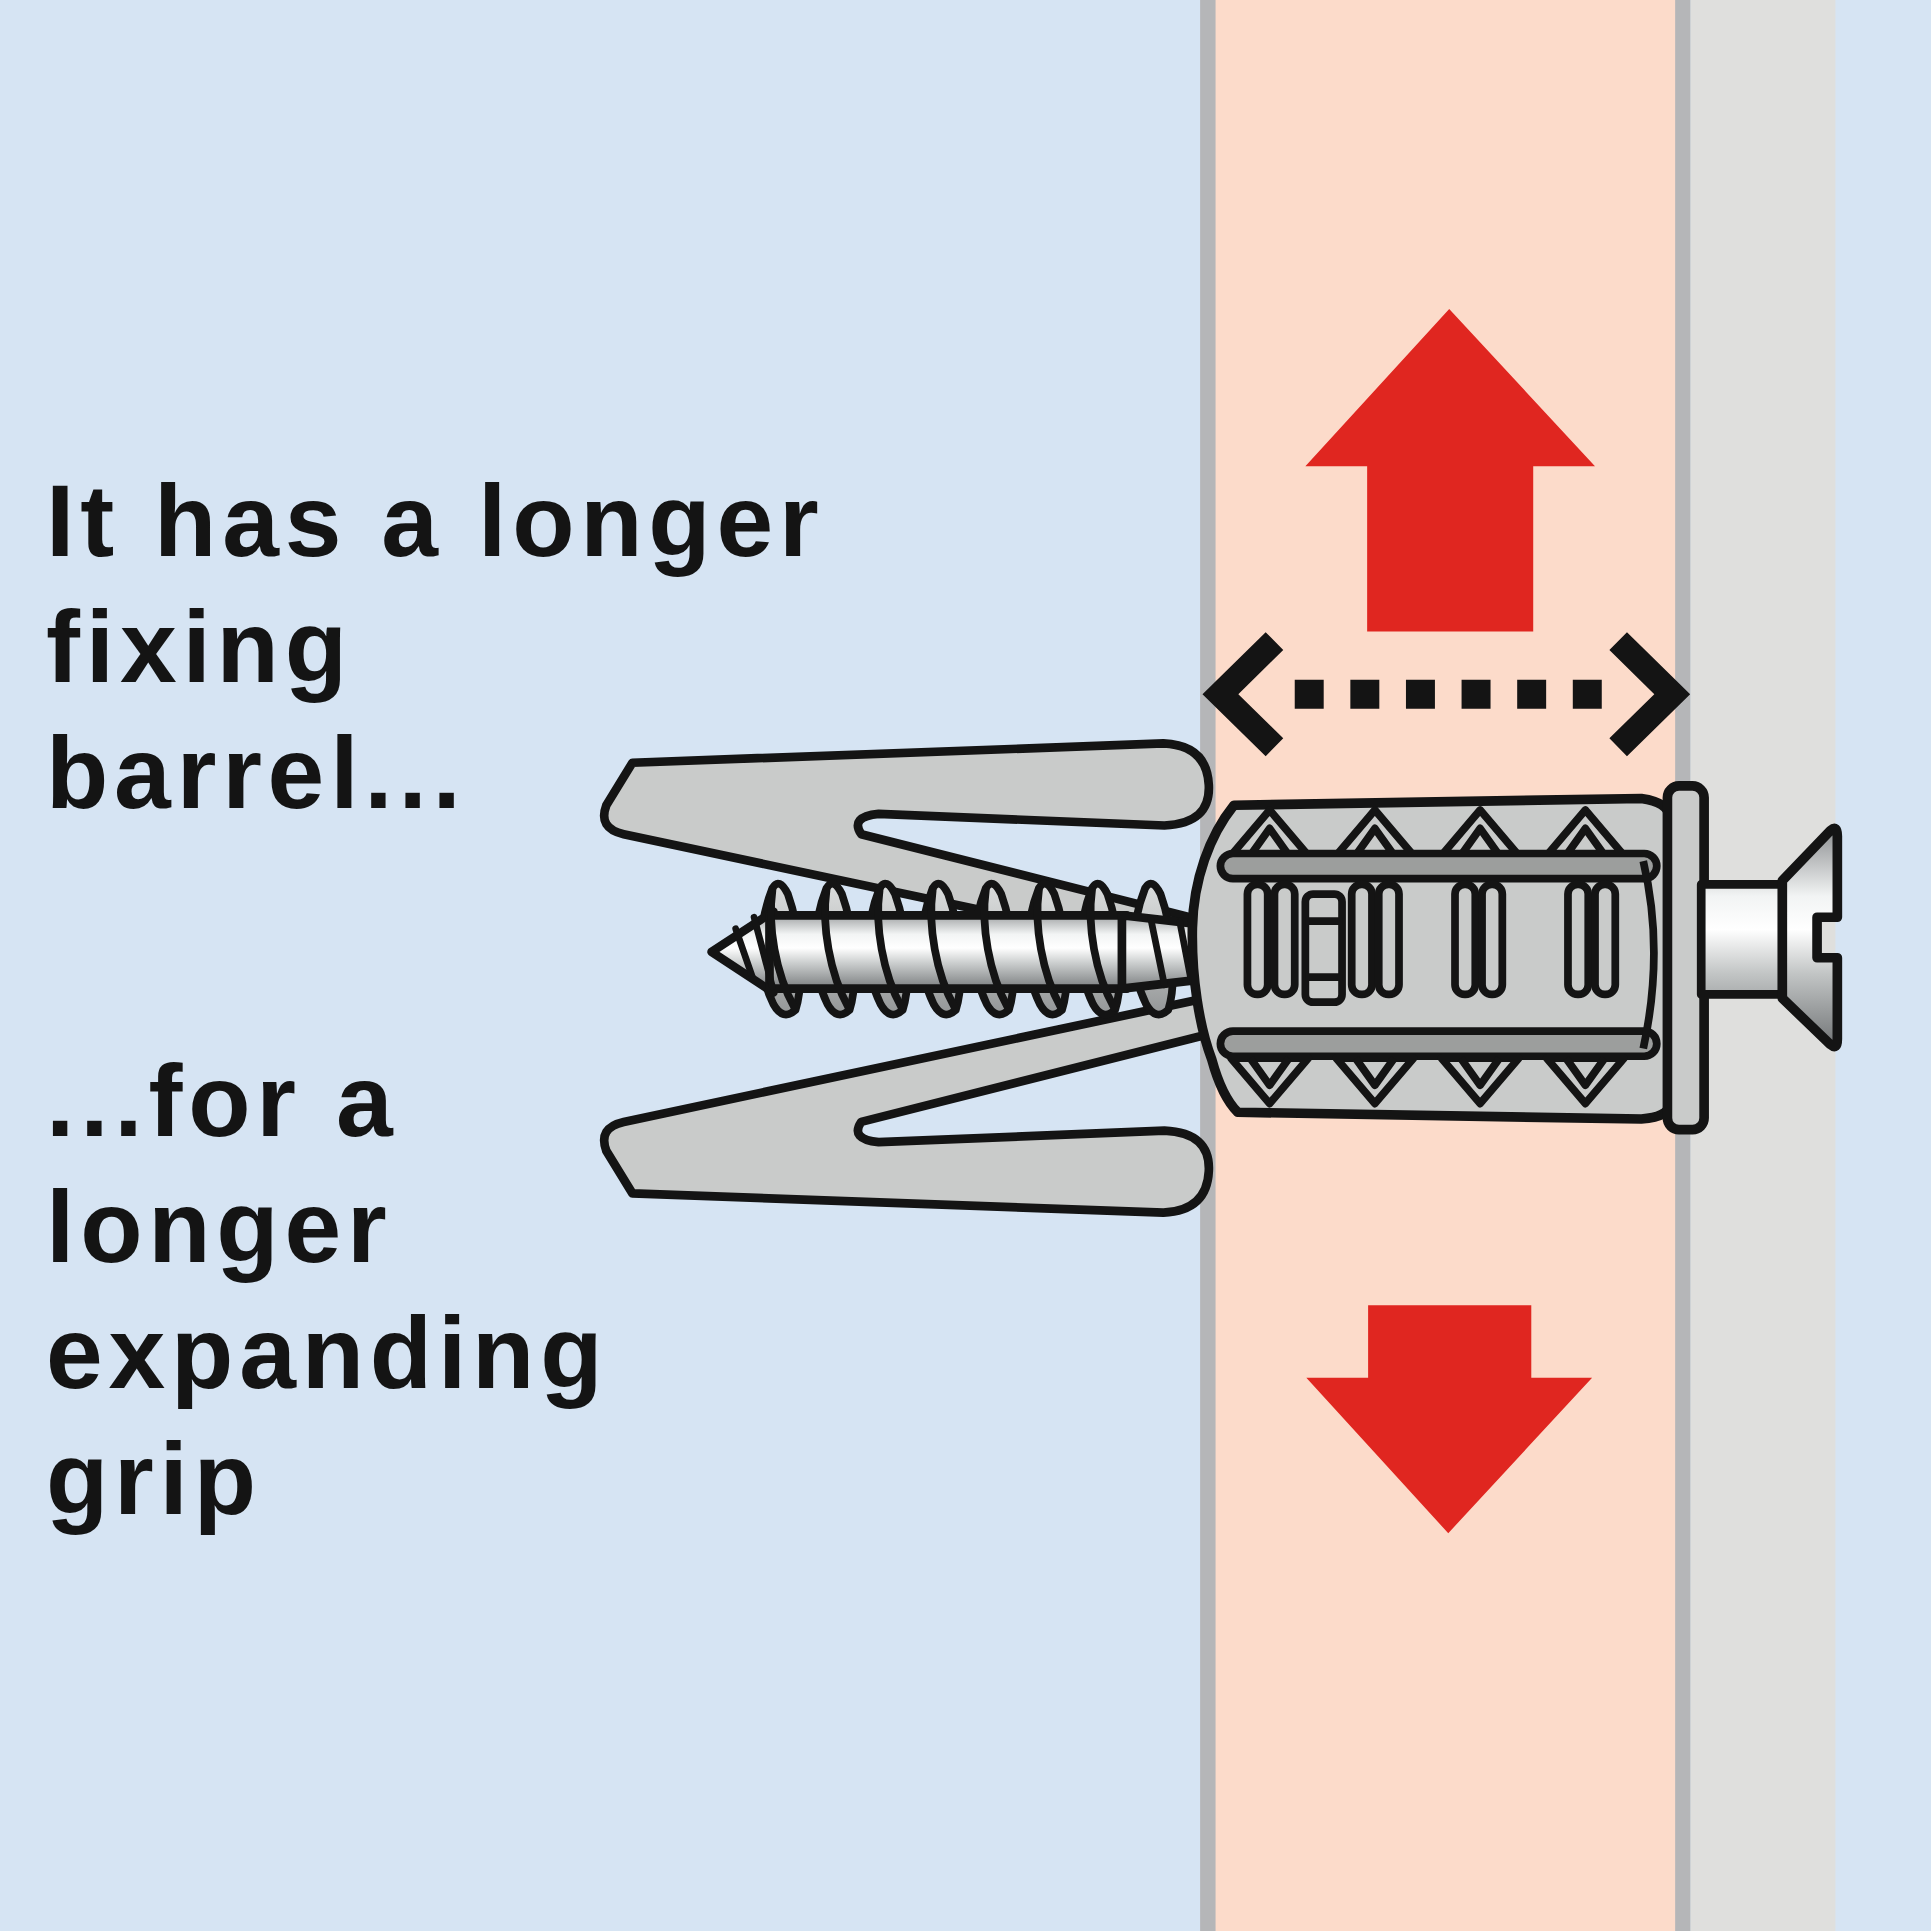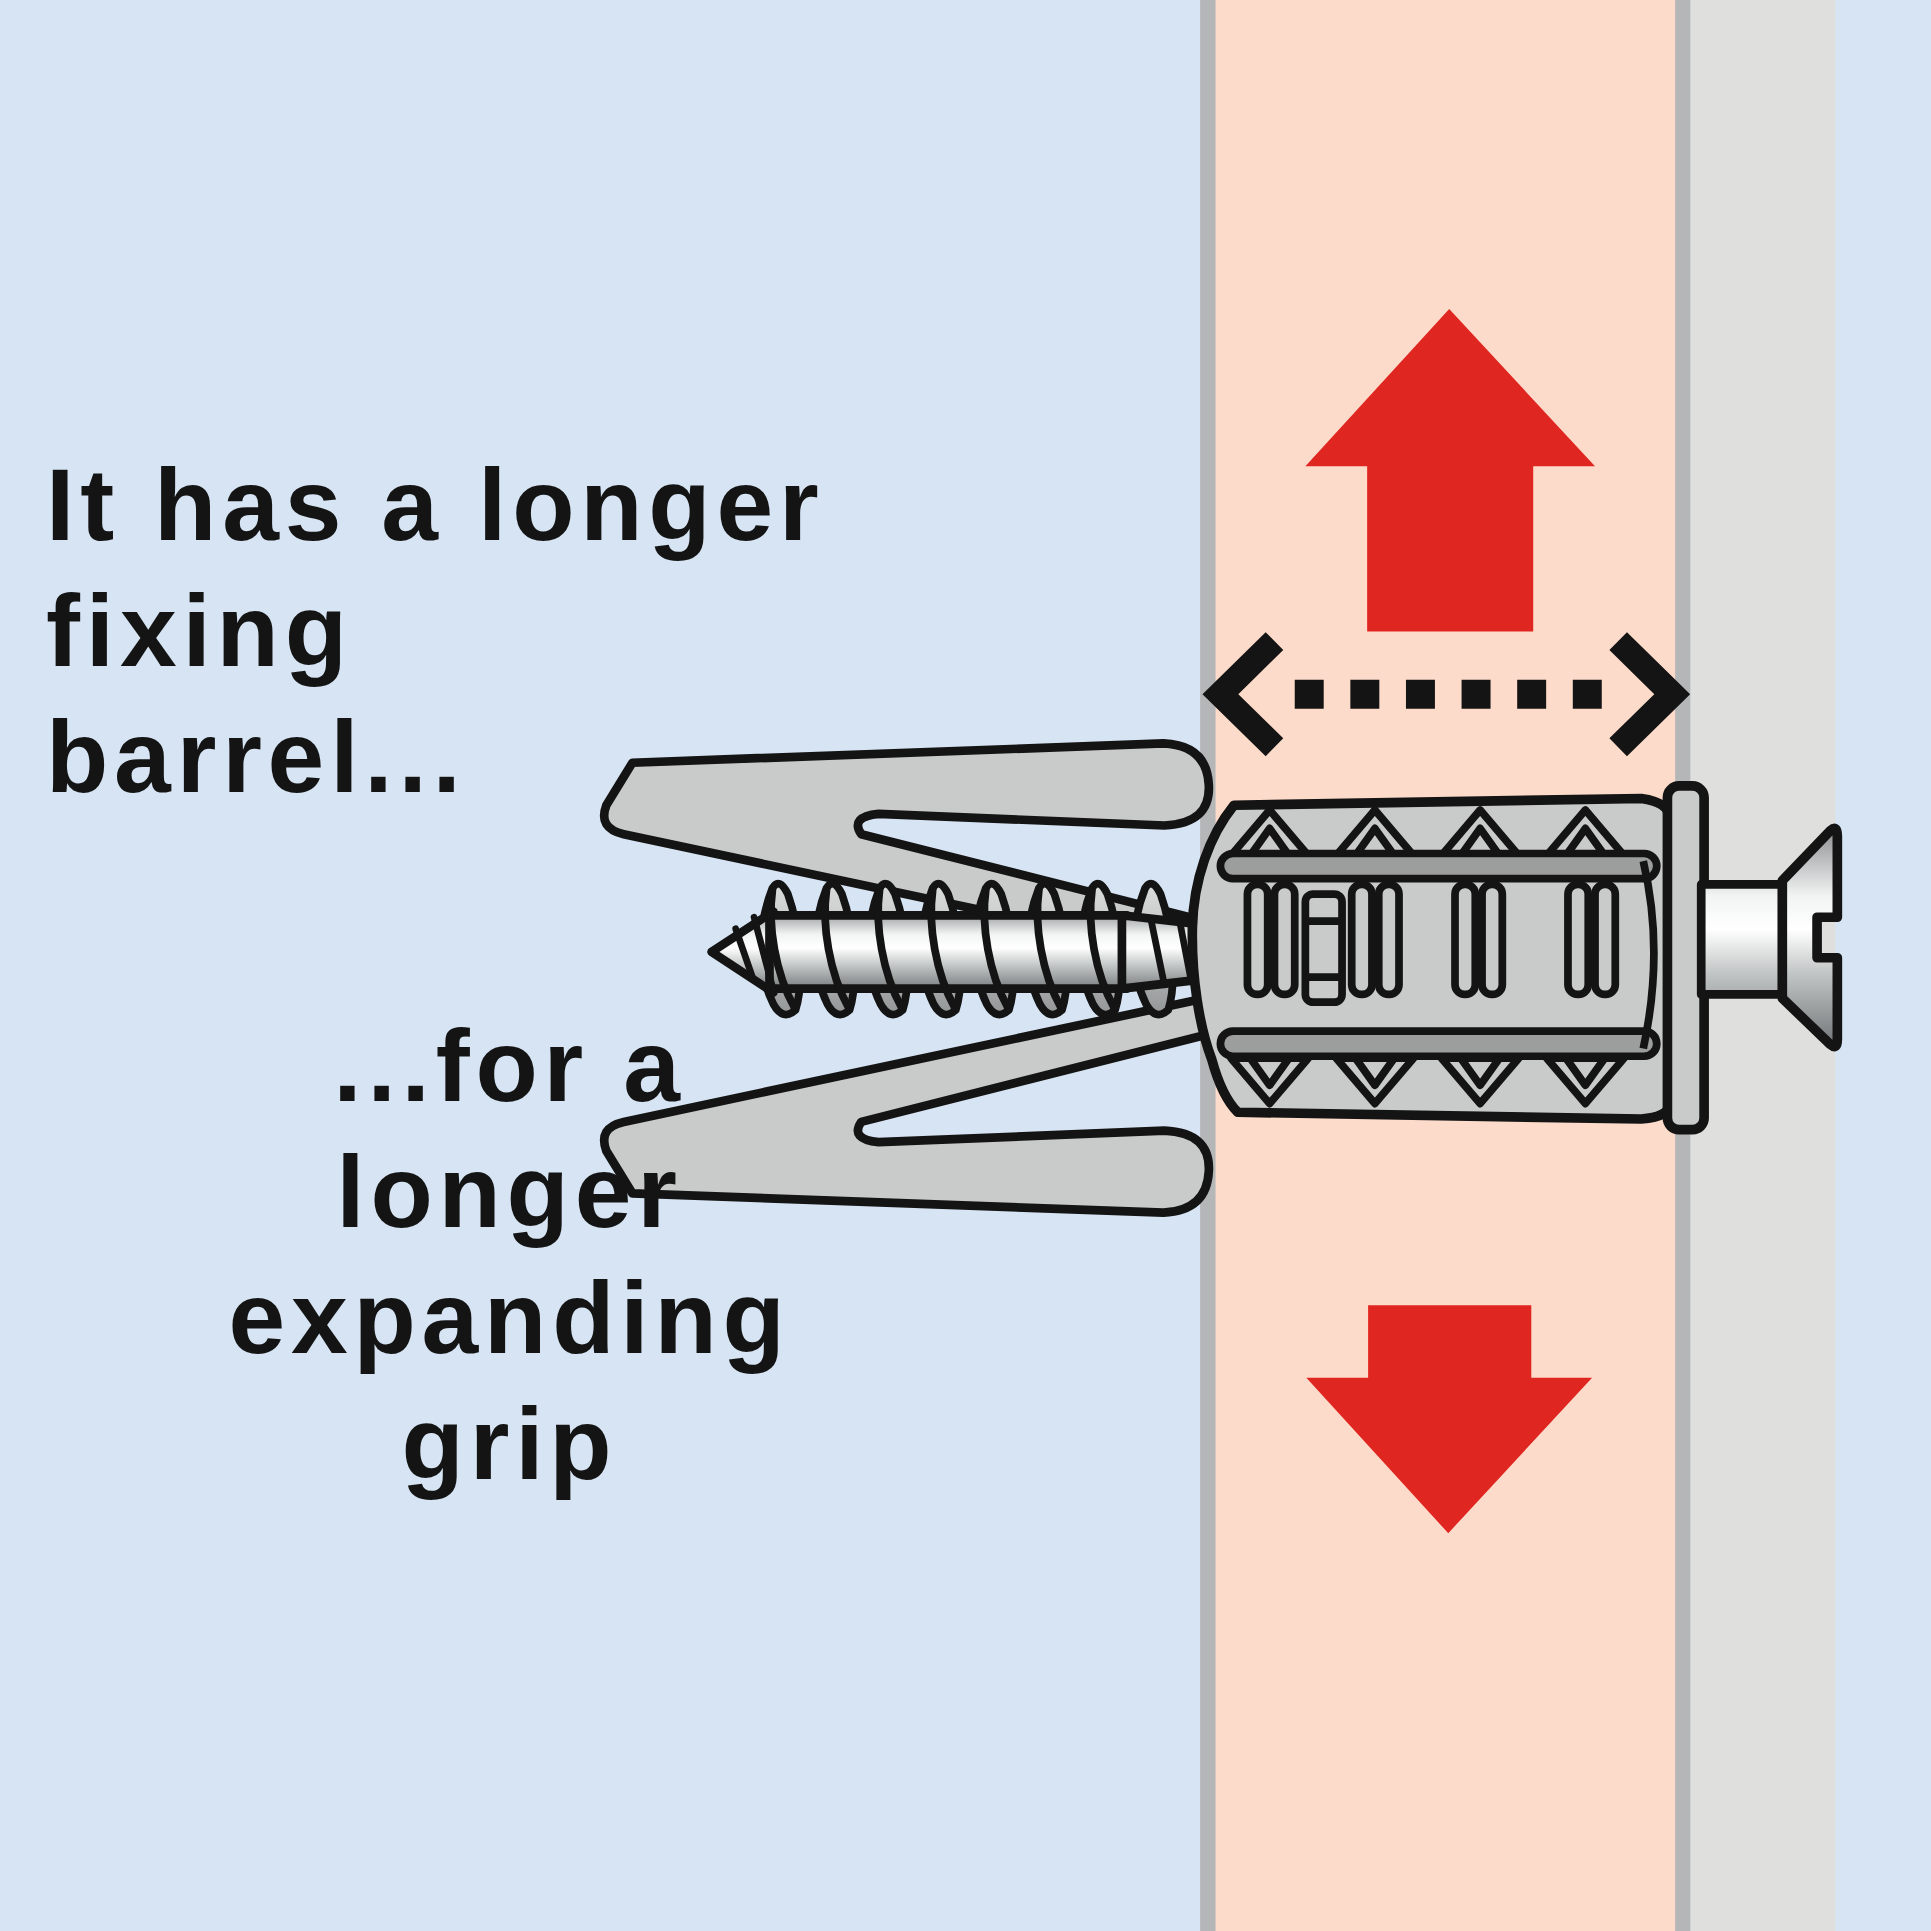--- a/index.html
+++ b/index.html
@@ -25,22 +25,22 @@
     position: absolute;
     left: 46px;
     color: #141414;
     font-weight: bold;
     font-size: 102px;
     line-height: 126px;
     letter-spacing: 5.8px;
     white-space: pre-line;
     width: 927px;
   }
-  .caption-top { top: 442px; }
-  .caption-bottom { top: 1003px; text-align: center; }
+  .caption-top { top: 458px; }
+  .caption-bottom { top: 1038px; }
 </style>
 </head>
 <body>
 
 <div class="stage">
 
   <svg width="1931" height="1931" viewBox="0 0 2000 2000">
     <defs>
       <linearGradient id="met" x1="0" y1="944" x2="0" y2="1028" gradientUnits="userSpaceOnUse">
         <stop offset="0" stop-color="#8f9294"></stop>

